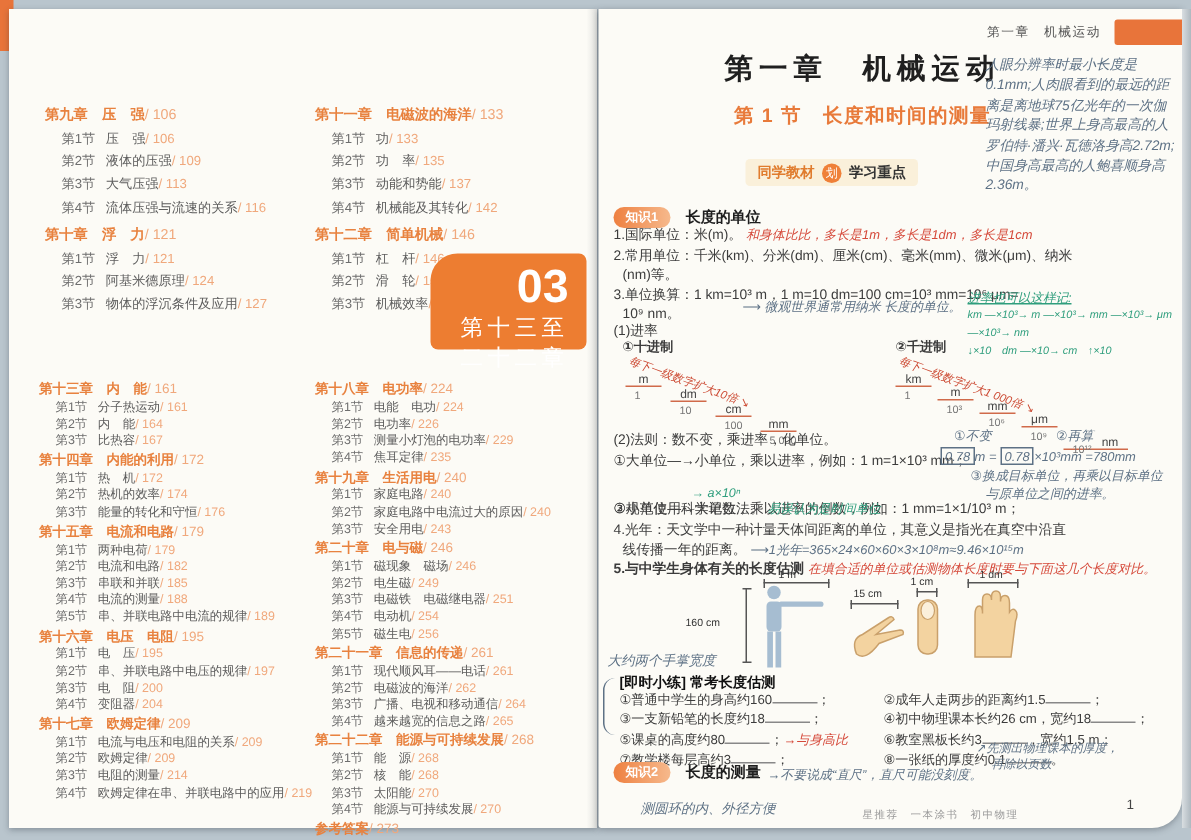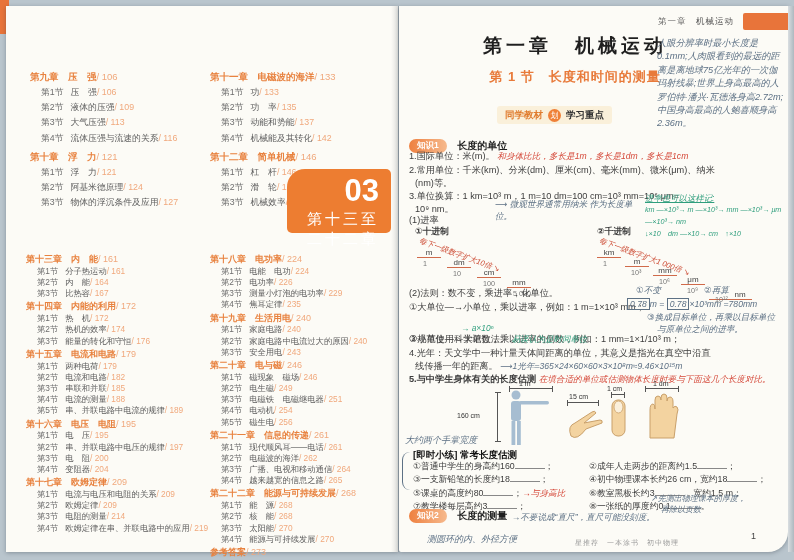--- a/index.html
+++ b/index.html
@@ -192,21 +192,21 @@
       <span class="k-title">长度的单位</span>
     </div>
     <div class="pl" style="top:144px;">
       <span>1.国际单位：米(m)。</span>
       <span class="hw-red">和身体比比，多长是1m，多长是1dm，多长是1cm</span>
     </div>
     <div class="pl" style="top:158px;">2.常用单位：千米(km)、分米(dm)、厘米(cm)、毫米(mm)、微米(μm)、纳米</div>
     <div class="pl" style="top:171px;left:16px;">(nm)等。</div>
     <div class="pl" style="top:184px;">3.单位换算：1 km=10³ m，1 m=10 dm=100 cm=10³ mm=10⁶ μm=</div>
     <div class="pl" style="top:197px;left:16px;">10⁹ nm。</div>
-    <div class="pl hw-blue" style="top:193px;left:96px;width:150px;white-space:normal;">⟶ 微观世界通常用纳米 作为长度单位。</div>
+    <div class="pl hw-blue" style="top:193px;left:96px;width:150px;white-space:normal;">⟶ 微观世界通常用纳米 长度的单位。</div>
     <div class="pl" style="top:208px;">(1)进率</div>
     <div class="pl" style="top:220px;left:16px;font-weight:bold;font-size:8.8px;">①十进制</div>
     <div class="pl" style="top:220px;left:198px;font-weight:bold;font-size:8.8px;">②千进制</div>
     <div class="stair" id="stair10" style="left:18px;top:236px;">
         <span class="snote">每下一级数字扩大10倍 ↘</span>
         <span class="sunit" style="left: 0px; top: 6px;">m</span>
         <span class="sval" style="left: 6px; top: 17px;">1</span>
         <span class="sunit" style="left: 30px; top: 16px;">dm</span>
         <span class="sval" style="left: 36px; top: 27px;">10</span>
         <span class="sunit" style="left: 60px; top: 26px;">cm</span>

